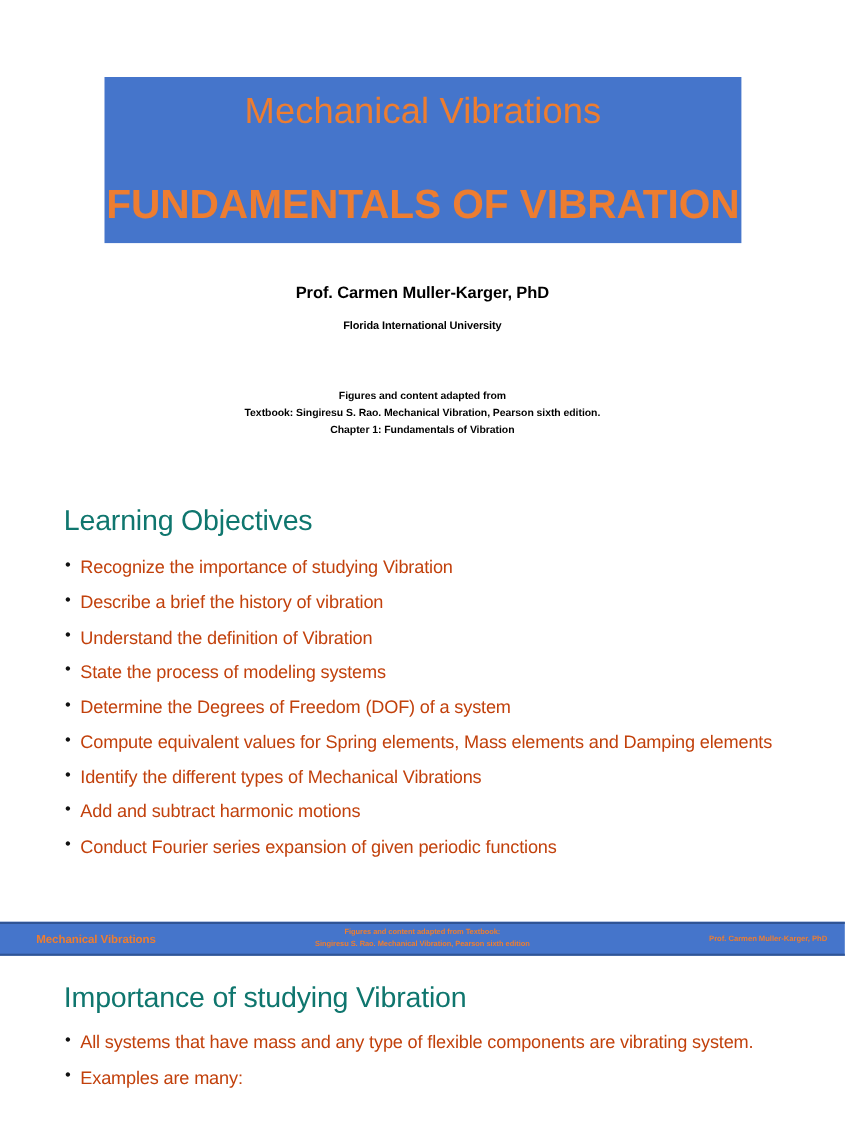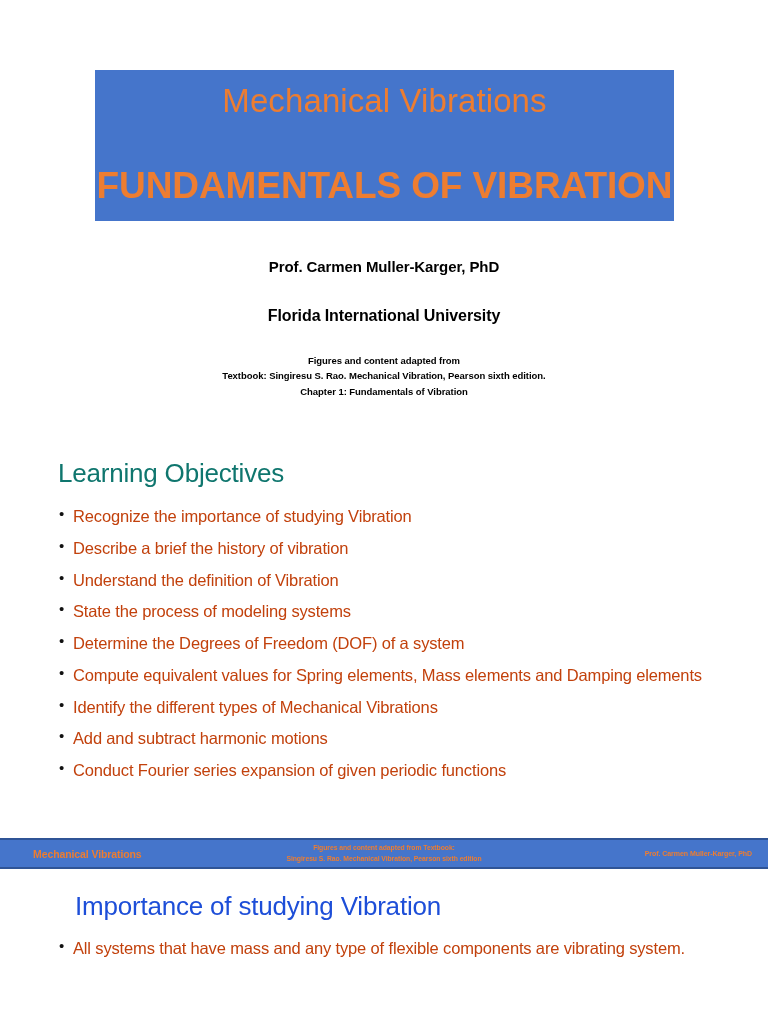--- a/index.html
+++ b/index.html
@@ -64,25 +64,25 @@
     width: 768px;
     text-align: center;
   }
   .author-name {
     font-size: 15px;
     font-weight: bold;
     line-height: 1.35;
     letter-spacing: -0.1px;
   }
   .author-affil {
-    font-size: 16px;
+    font-size: 10px;
     font-weight: bold;
     line-height: 1.35;
     letter-spacing: -0.1px;
-    margin-top: 28px;
+    margin-top: 13px;
   }
 
   .source-block {
     position: absolute;
     left: 0;
     top: 353px;
     width: 768px;
     text-align: center;
   }
   .source-line {
@@ -186,22 +186,21 @@
     background: #ffffff;
     overflow: hidden;
   }
   .heading-imp {
     position: absolute;
     left: 58px;
     top: 22px;
     font-size: 26px;
     font-weight: 400;
     letter-spacing: -0.2px;
-    color: #1d4ed8;
-    margin-left: 17px;
+    color: #0f766e;
   }
   .bullet-list-2 {
     position: absolute;
     left: 58px;
     top: 69px;
     width: 648px;
     margin: 0;
     padding: 0;
     list-style: none;
   }
@@ -249,14 +248,15 @@
     <div>Figures and content adapted from  Textbook:</div>
     <div>Singiresu S. Rao.  Mechanical Vibration, Pearson sixth edition</div>
   </div>
   <div class="footer-right">Prof. Carmen Muller-Karger, PhD</div>
 </div>
 
 <div class="slide-two">
   <div class="section-heading heading-imp">Importance of studying Vibration</div>
   <ul class="bullet-list-2">
     <li class="bullet-item">All systems that have mass and any type of flexible components are vibrating system.</li>
+    <li class="bullet-item">Examples are many:</li>
   </ul>
 </div>
 
 </body></html>

